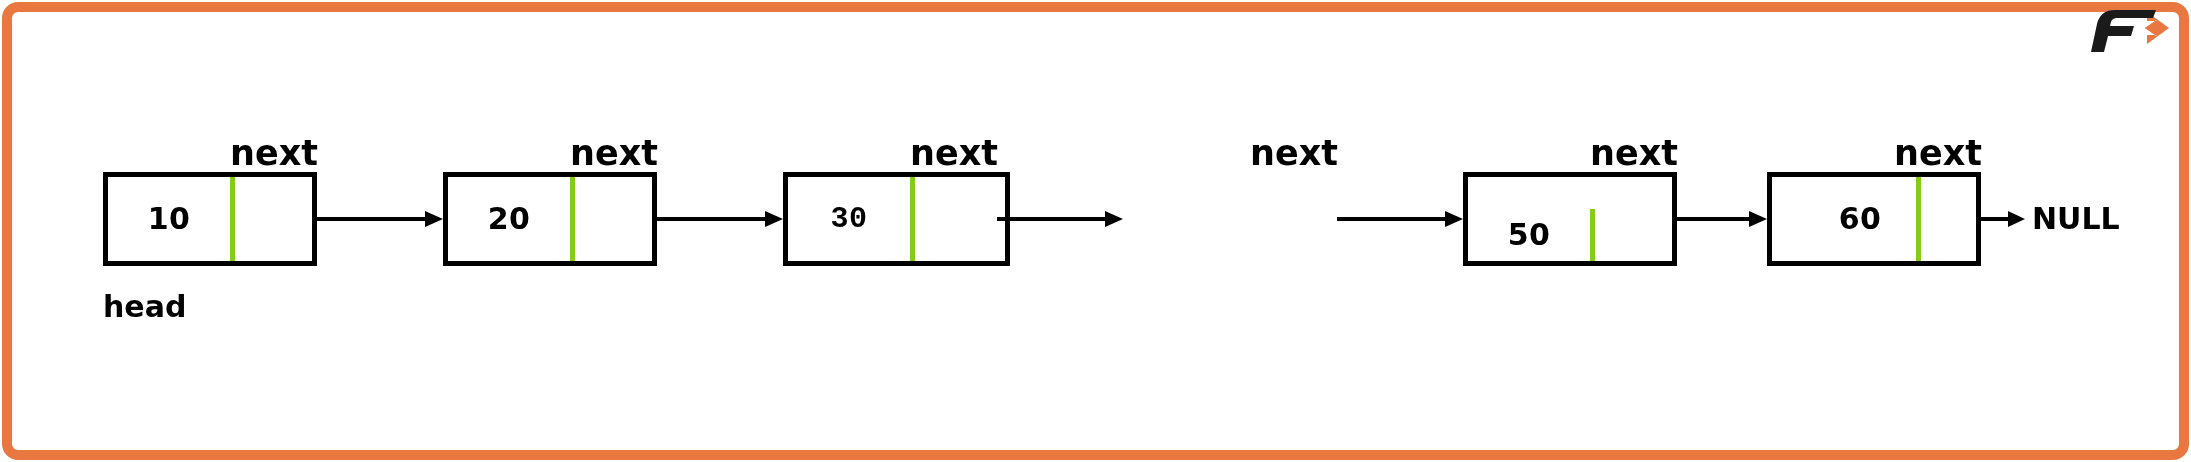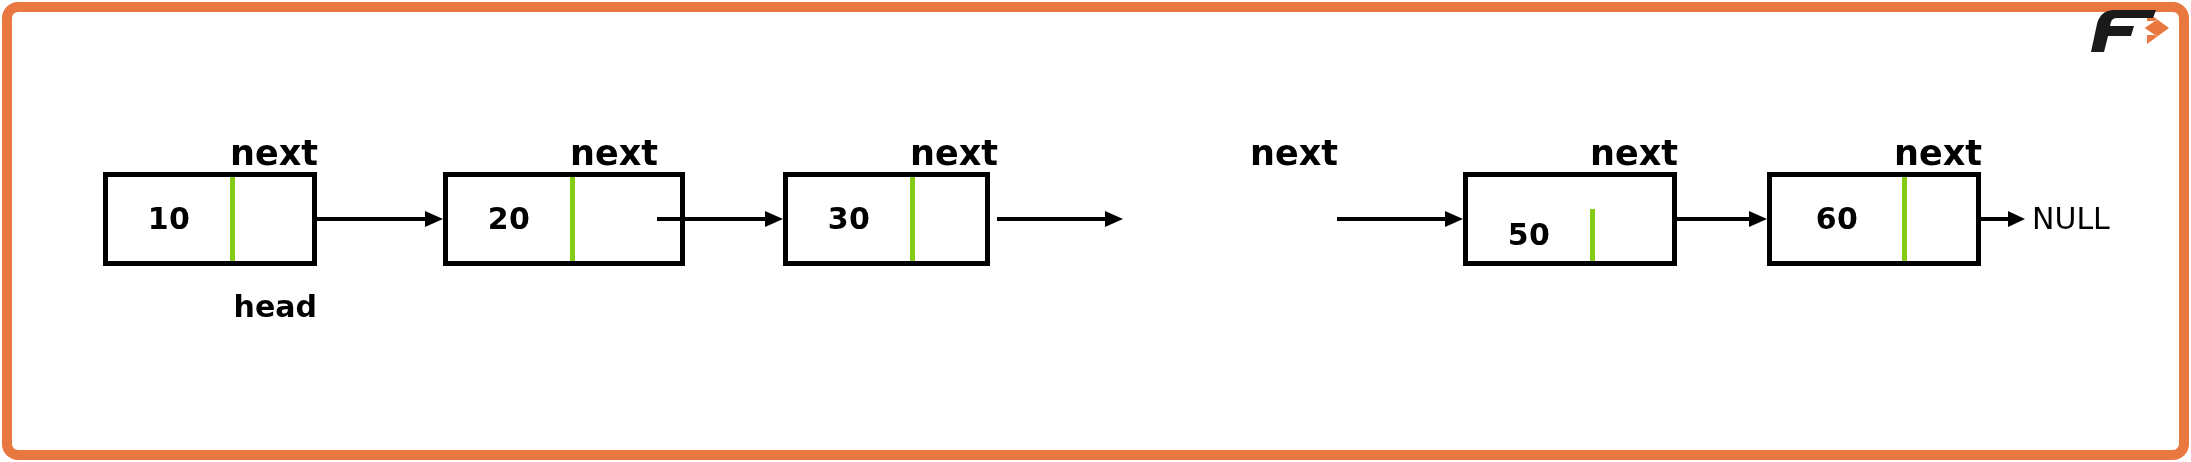--- a/index.html
+++ b/index.html
@@ -94,28 +94,28 @@
   }
 
   
   .head-label {
     position: absolute;
     font-size: 30px;
     font-weight: bold;
     color: #000000;
     line-height: 1;
     white-space: nowrap;
-    text-align: right;
+    text-align: left;
   }
 
   
   .null-label {
     position: absolute;
     font-size: 30px;
-    font-weight: normal;
+    font-weight: bold;
     color: #000000;
     line-height: 1;
     white-space: nowrap;
   }
 
   
   .arrow {
     position: absolute;
     height: 24px;
     top: 207px;
@@ -129,44 +129,44 @@
 
   <div class="diagram">
 
     <div class="node" style="left:103px; width:214px;">
       <div class="data-cell" style="width:127px;">
         <span class="node-value">10</span>
       </div>
       <div class="next-cell"></div>
     </div>
 
-    <div class="node" style="left:443px; width:242px;">
+    <div class="node" style="left:443px; width:214px;">
       <div class="data-cell" style="width:127px;">
         <span class="node-value">20</span>
       </div>
       <div class="next-cell"></div>
     </div>
 
-    <div class="node" style="left:783px; width:207px;">
+    <div class="node" style="left:783px; width:227px;font-family:Liberation Mono, monospace;">
       <div class="data-cell" style="width:127px;">
         <span class="node-value">30</span>
       </div>
       <div class="next-cell"></div>
     </div>
 
 
     <div class="node" style="left:1463px; width:214px;">
       <div class="data-cell" style="width:127px;margin-top:32px;">
         <span class="node-value">50</span>
       </div>
       <div class="next-cell"></div>
     </div>
 
     <div class="node" style="left:1767px; width:214px;">
-      <div class="data-cell" style="width:135px;">
+      <div class="data-cell" style="width:117px;margin-left:32px;">
         <span class="node-value">60</span>
       </div>
       <div class="next-cell"></div>
     </div>
 
     <div class="next-label" style="left:230px; top:136px; width:87px;">next</div>
     <div class="next-label" style="left:570px; top:136px; width:87px;">next</div>
     <div class="next-label" style="left:910px; top:136px; width:87px;">next</div>
     <div class="next-label" style="left:1250px; top:136px; width:87px;">next</div>
     <div class="next-label" style="left:1590px; top:136px; width:87px;">next</div>

